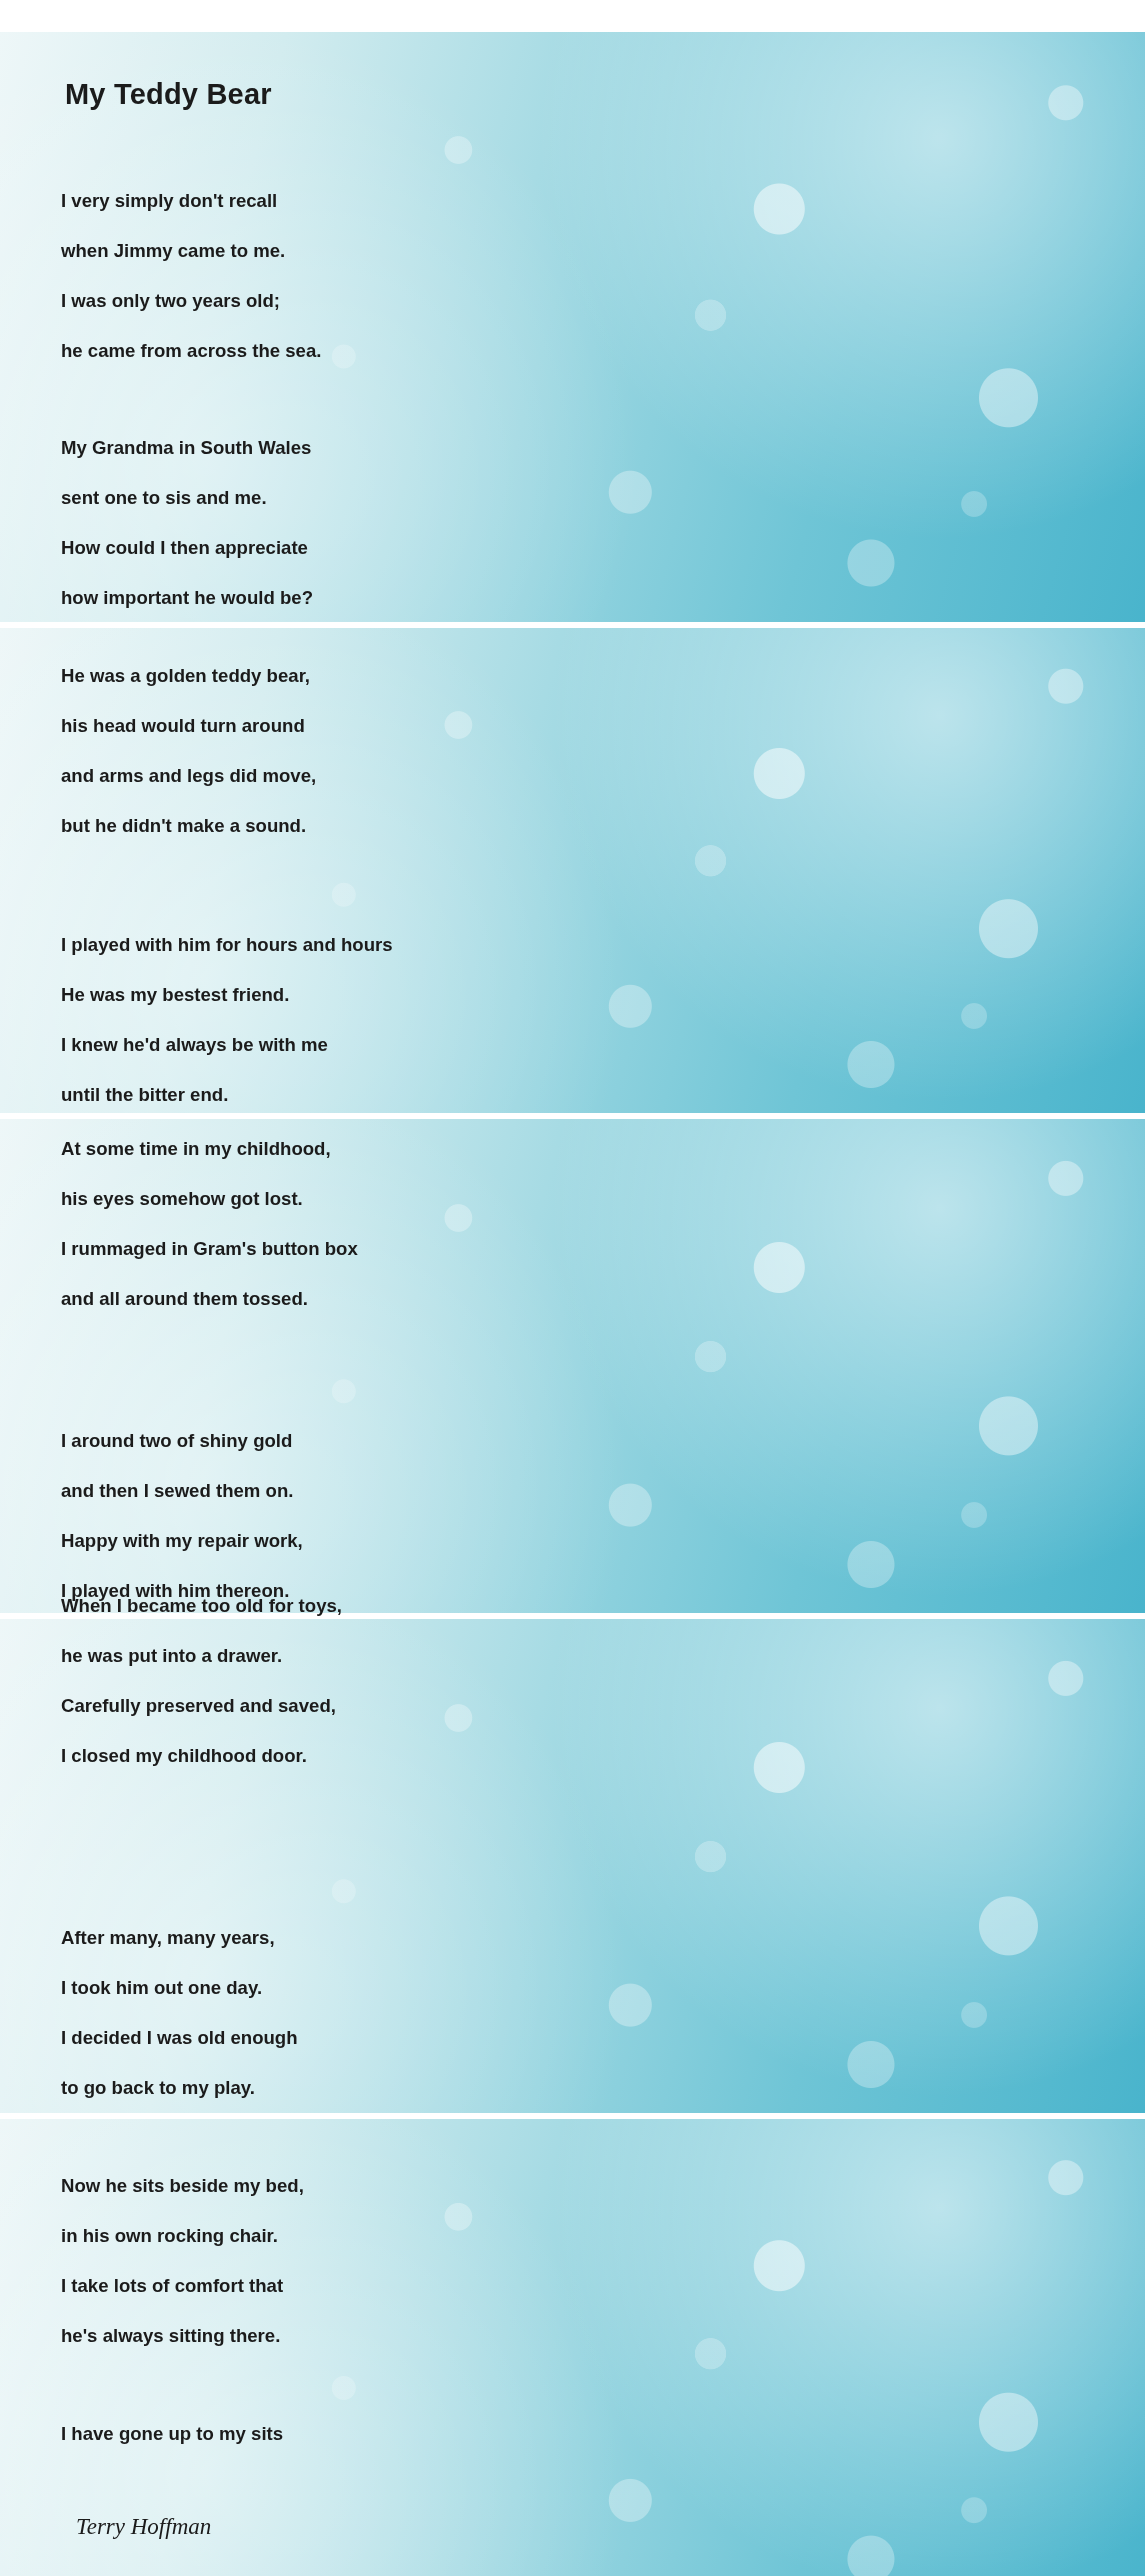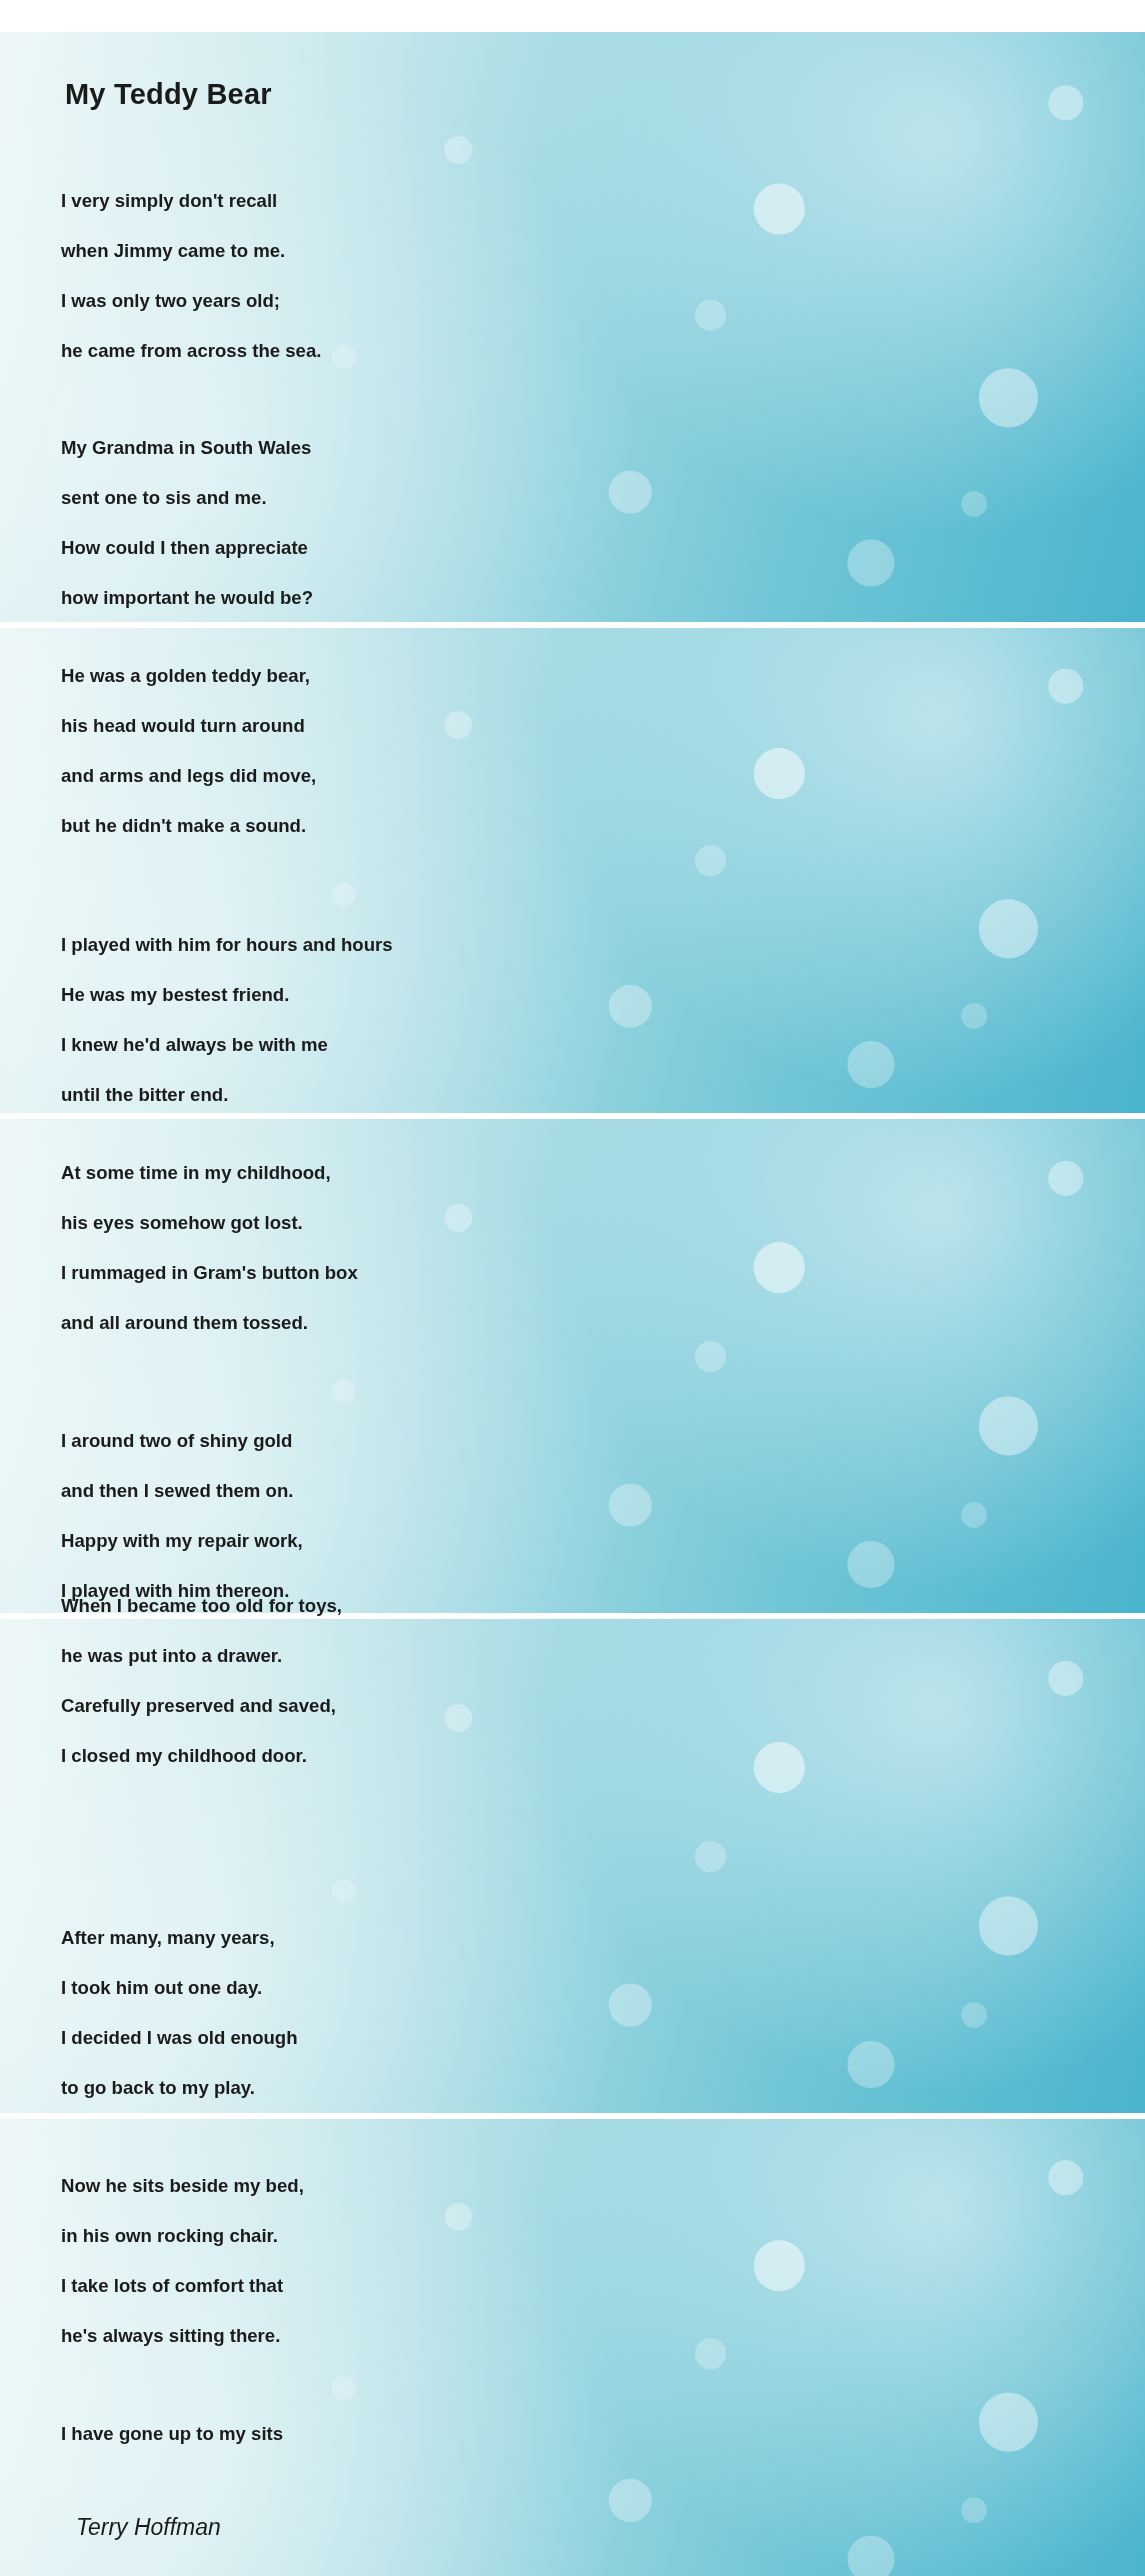--- a/index.html
+++ b/index.html
@@ -84,20 +84,21 @@
     line-height: 50px;
     white-space: pre;
   }
   .author {
     position: absolute;
     left: 76px;
     top: 2482px;
     font-size: 23px;
     font-style: italic;
     color: #1b1b1b;
+    font-family: Liberation Serif, serif;
   }
 </style>
 </head>
 <body>
 
 <div class="page">
 
   <div class="bg" style="top:0px;height:590px;"></div>
   <div class="seam" style="top:590px;"></div>
 
@@ -125,21 +126,21 @@
 How could I then appreciate
 how important he would be?</div>
     <div class="stanza" style="top:619px">He was a golden teddy bear,
 his head would turn around
 and arms and legs did move,
 but he didn't make a sound.</div>
     <div class="stanza" style="top:888px">I played with him for hours and hours
 He was my bestest friend.
 I knew he'd always be with me
 until the bitter end.</div>
-    <div class="stanza" style="top:1116px">At some time in my childhood,
+    <div class="stanza" style="top:1092px">At some time in my childhood,
 his eyes somehow got lost.
 I rummaged in Gram's button box
 and all around them tossed.</div>
     <div class="stanza" style="top:1384px">I around two of shiny gold
 and then I sewed them on.
 Happy with my repair work,
 I played with him thereon.</div>
     <div class="stanza" style="top:1549px">When I became too old for toys,
 he was put into a drawer.
 Carefully preserved and saved,

